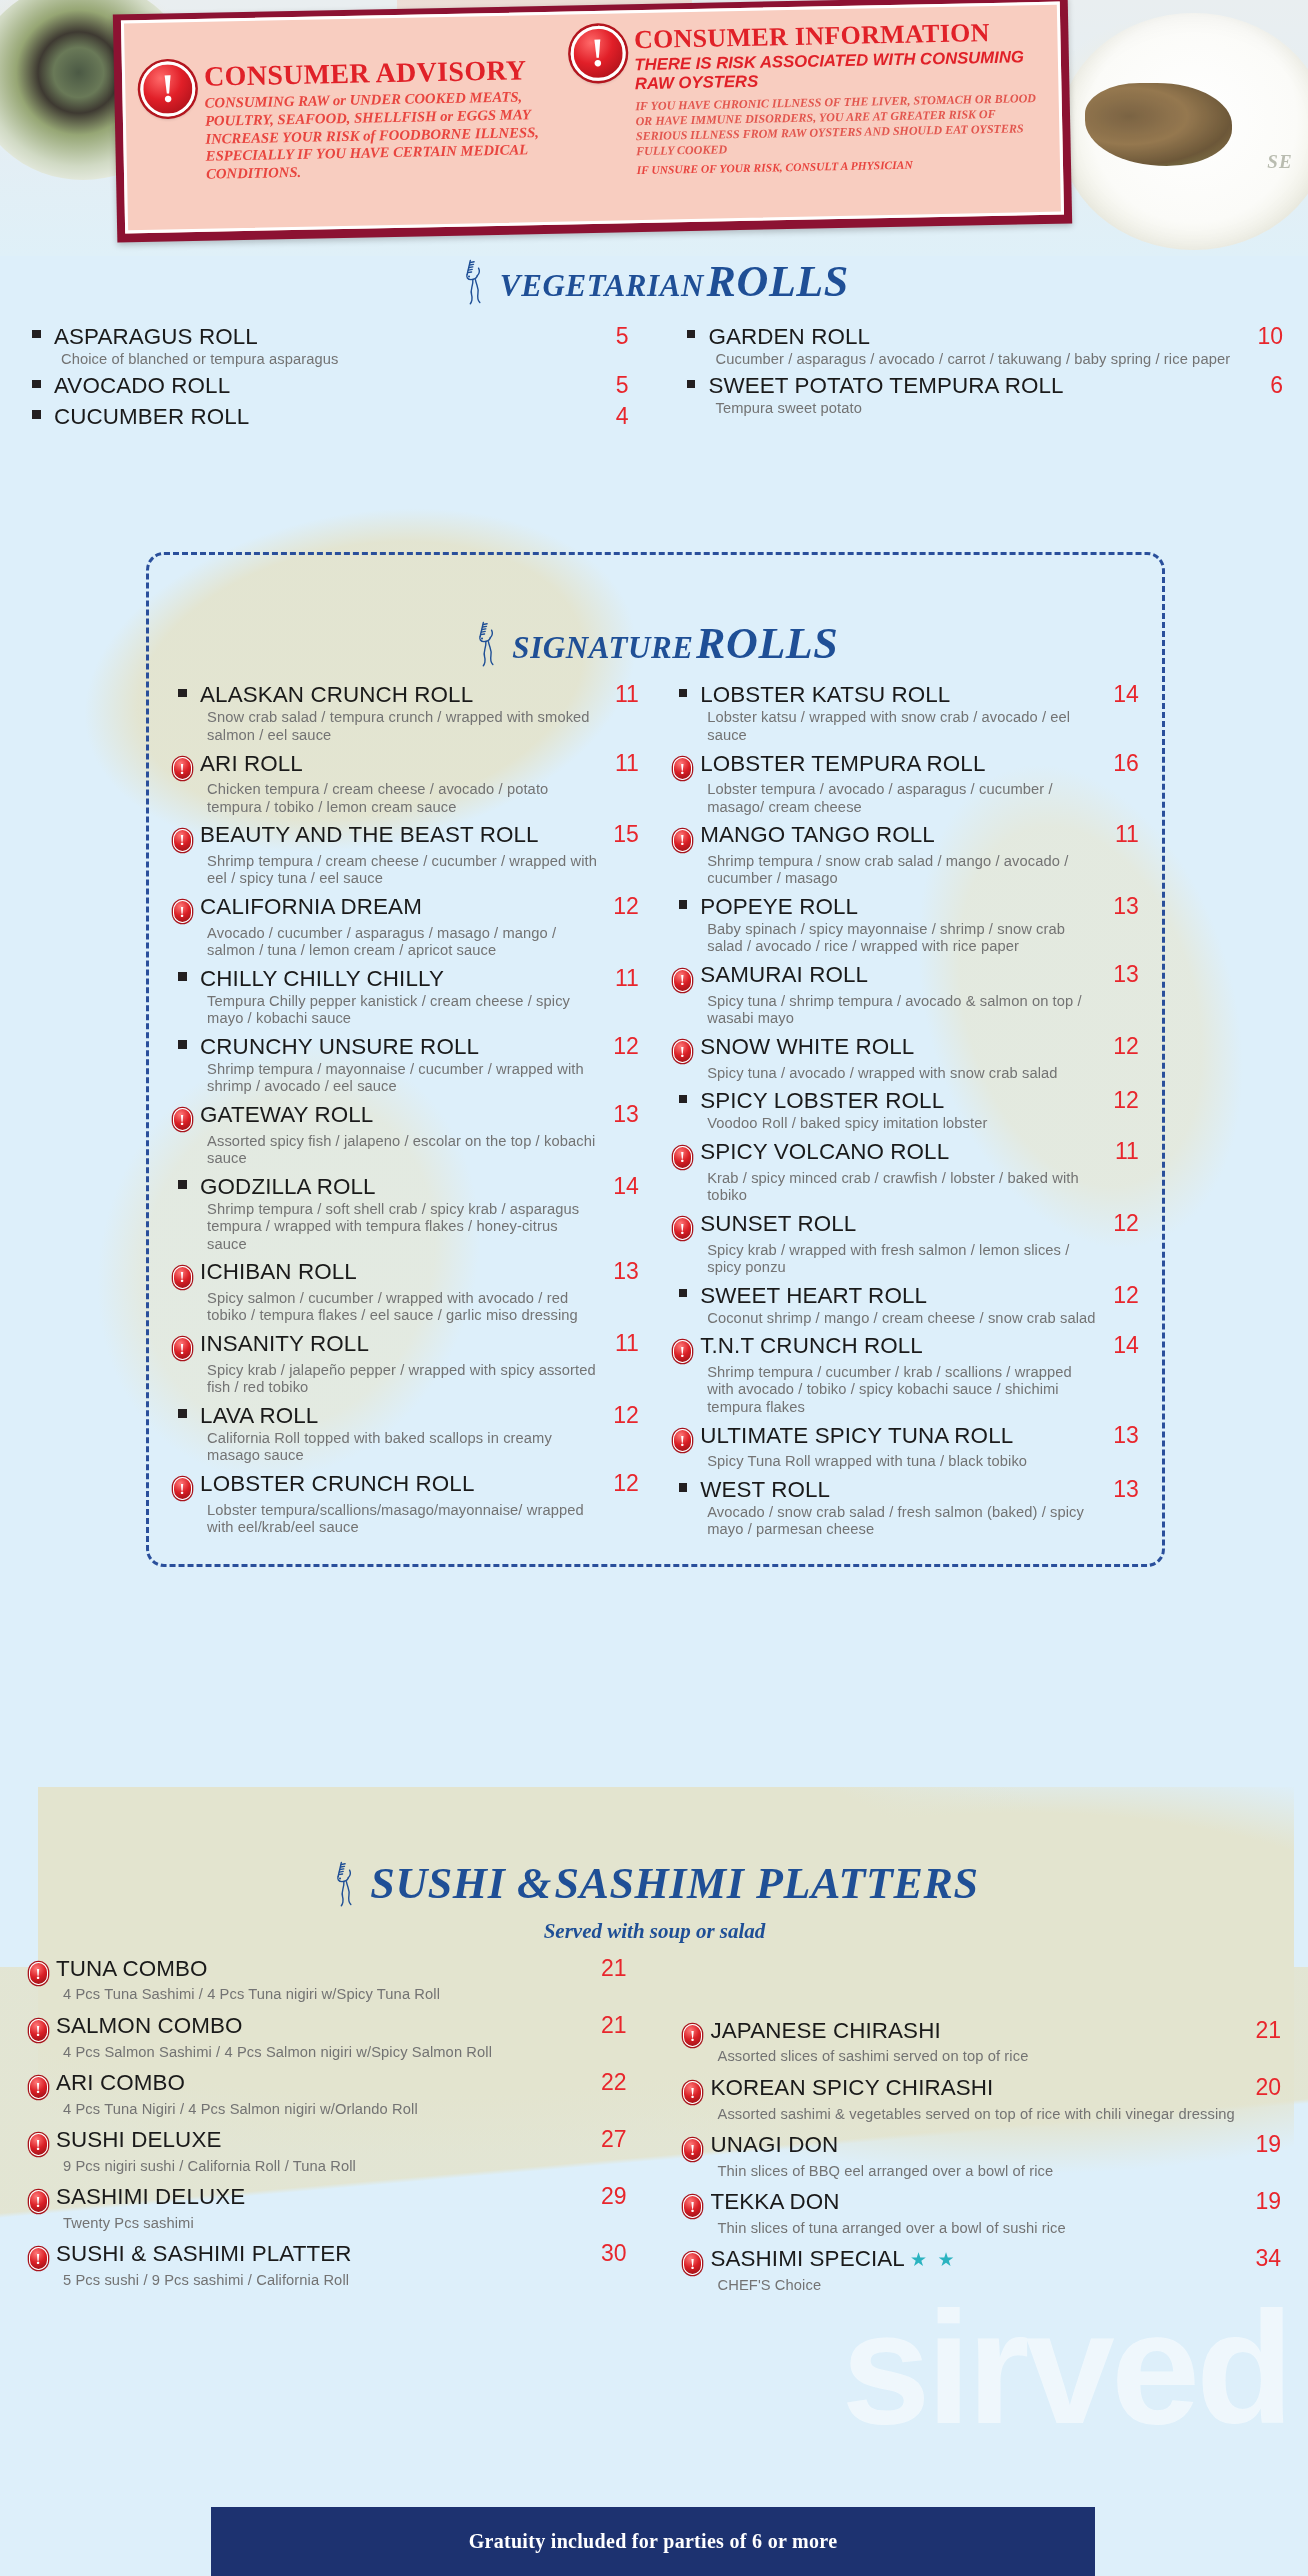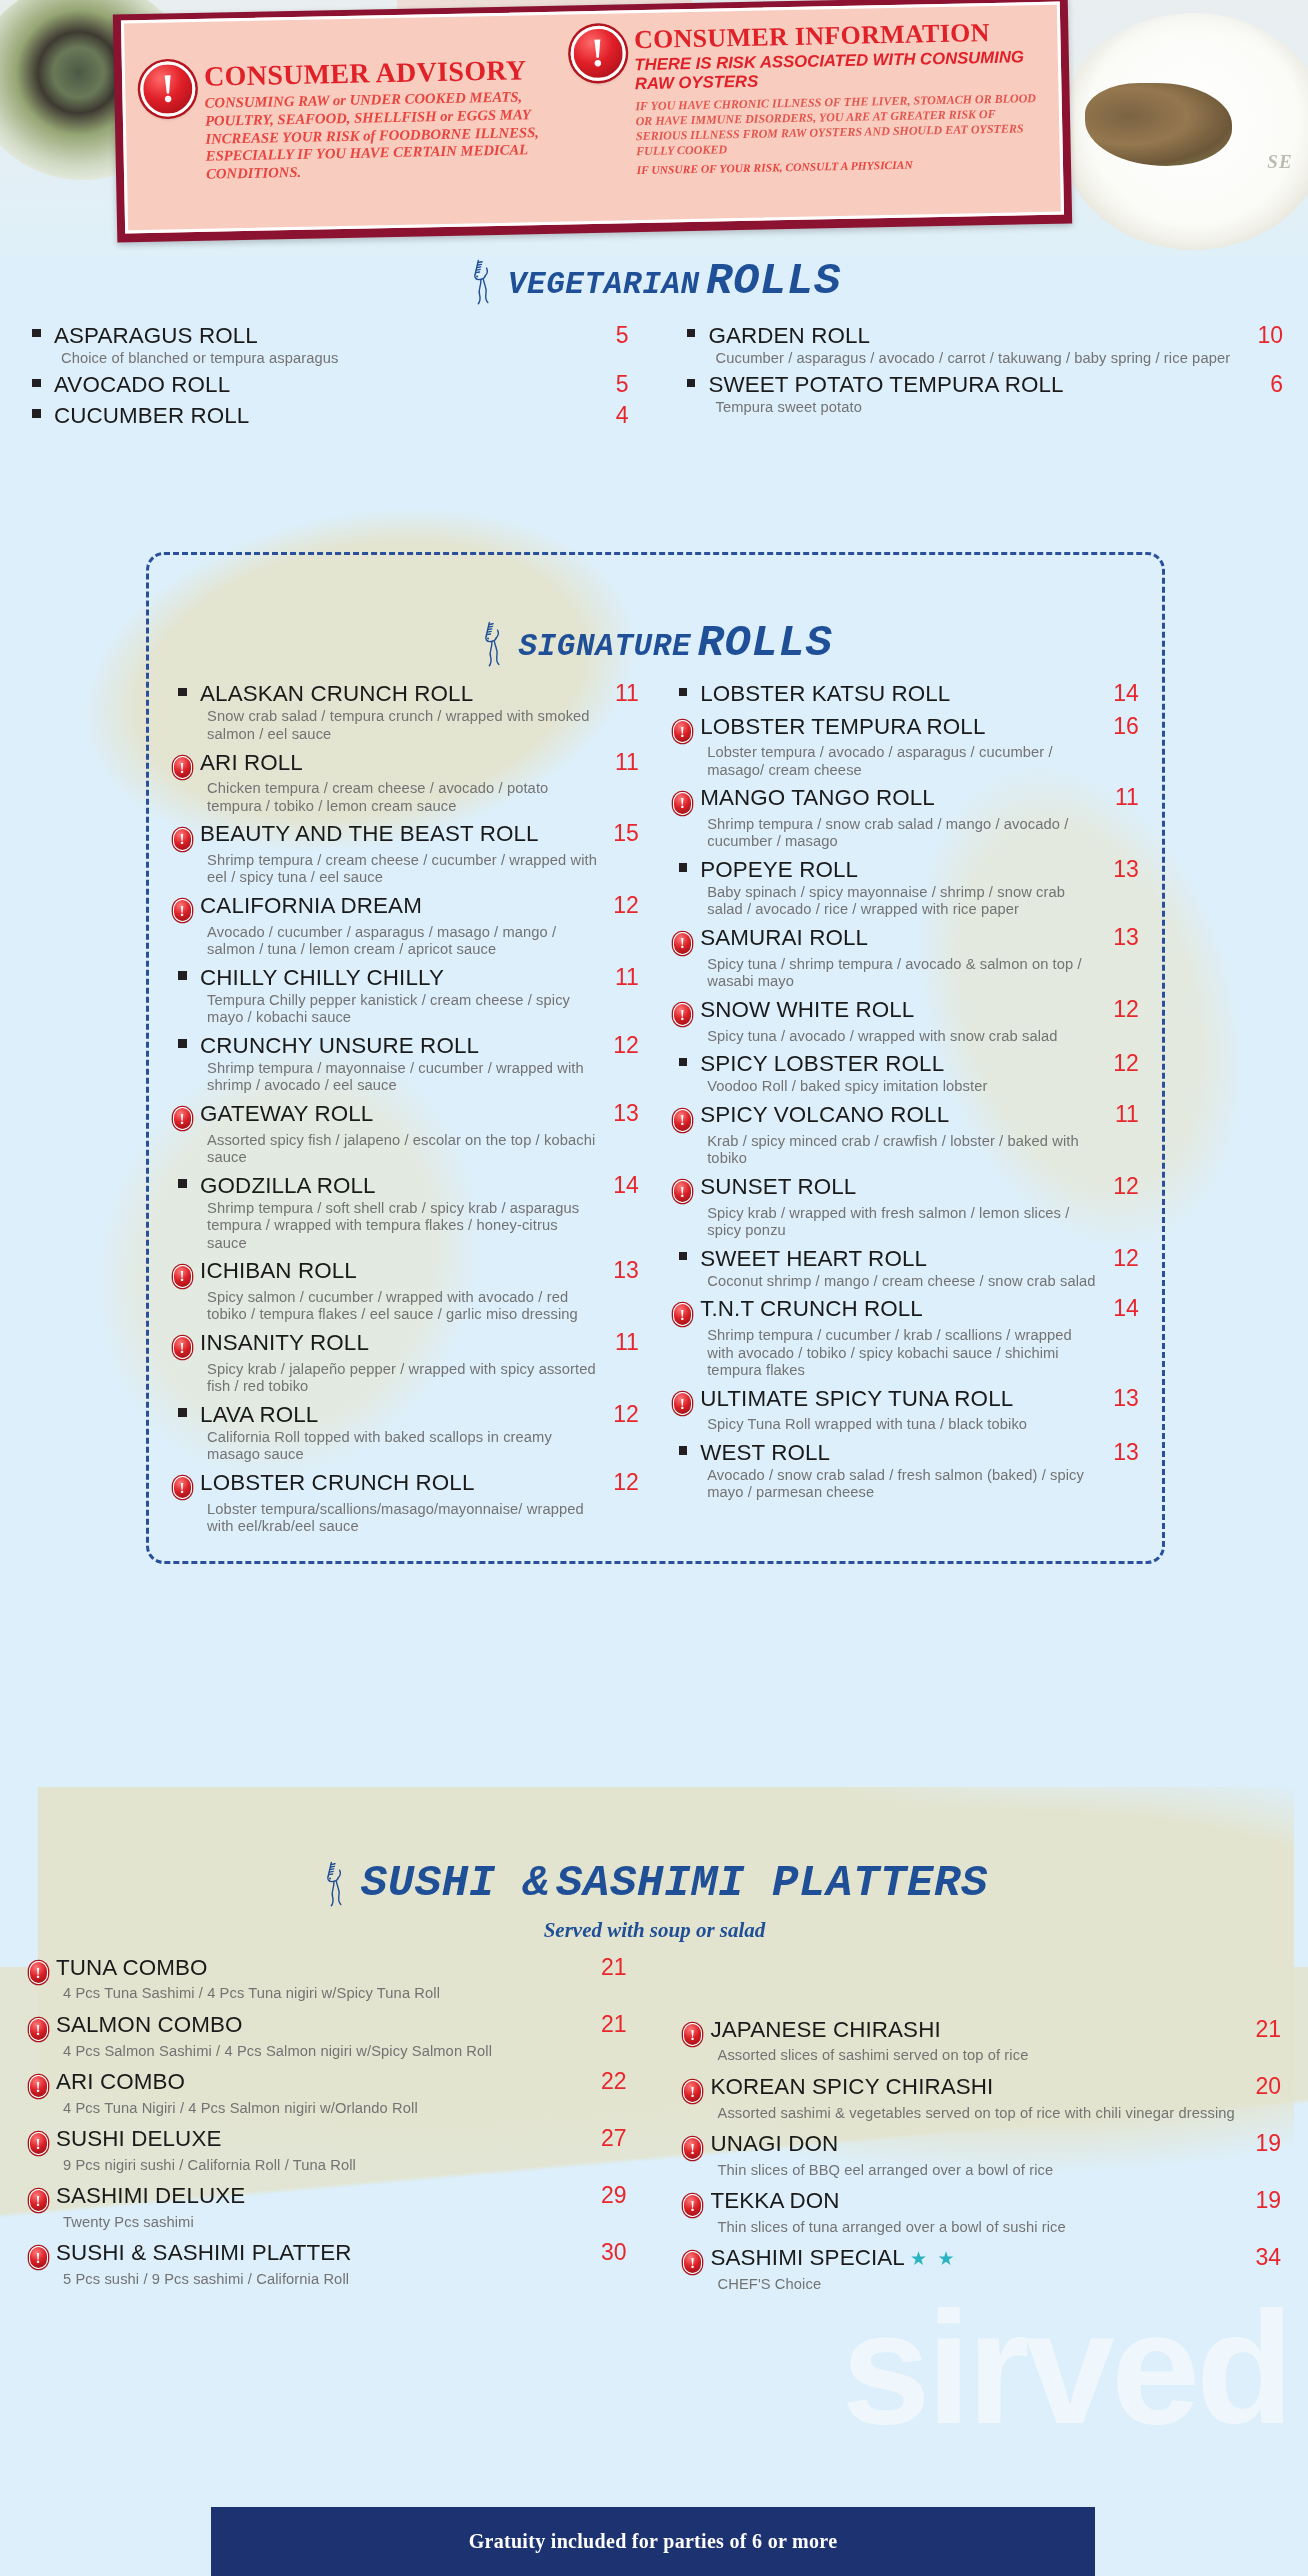--- a/index.html
+++ b/index.html
@@ -138,21 +138,21 @@
   }
 
   
   .section { position:relative; }
   .sec-head {
     display:flex; align-items:center; justify-content:center; gap:10.3px;
     margin-bottom:16.7px;
   }
   .deer-icon { width:29.5px; height:47px; flex:0 0 auto; }
   .sec-title {
-    font-family:Liberation Mono, monospace; font-style:italic; font-weight:700;
+    font-family:Liberation Serif, serif; font-style:italic; font-weight:700;
     color:#1f4f96; white-space:nowrap;
   }
   .sec-title .small { font-size:31px; letter-spacing:0.6px; }
   .sec-title .big { font-size:44px; letter-spacing:0.6px; }
 
   .cols { display:flex; gap:0; }
   .col { width:50%; padding:0 16.7px; }
 
   .item { margin-bottom:9px; }
   .item-row { display:flex; align-items:flex-start; }
@@ -478,20 +478,21 @@
       </div>
     <div class="col right">
         <div class="item">
           <div class="item-row">
             <div class="bullet-wrap">
               <div class="sq-bullet"></div>
             </div>
             <div class="item-name">LOBSTER KATSU ROLL</div>
             <div class="item-price">14</div>
           </div>
+          <div class="item-desc">Lobster katsu / wrapped with snow crab / avocado / eel sauce</div>
         </div>
         <div class="item">
           <div class="item-row">
             <div class="bullet-wrap">
               <div class="warn-small">!</div>
             </div>
             <div class="item-name">LOBSTER TEMPURA ROLL</div>
             <div class="item-price">16</div>
           </div>
           <div class="item-desc">Lobster tempura / avocado / asparagus / cucumber / masago/ cream cheese</div>

